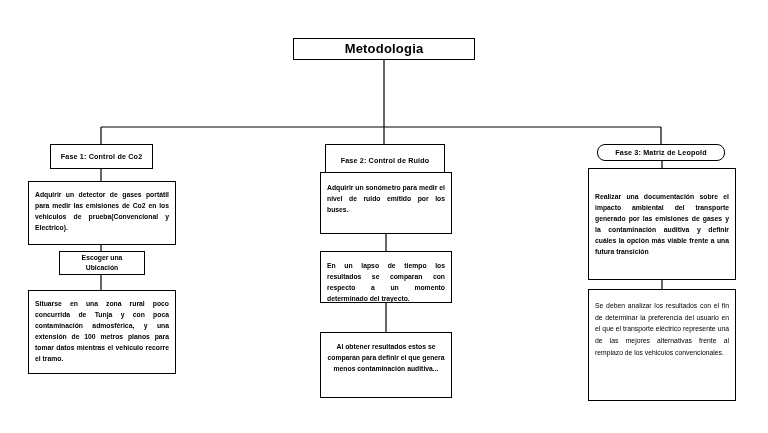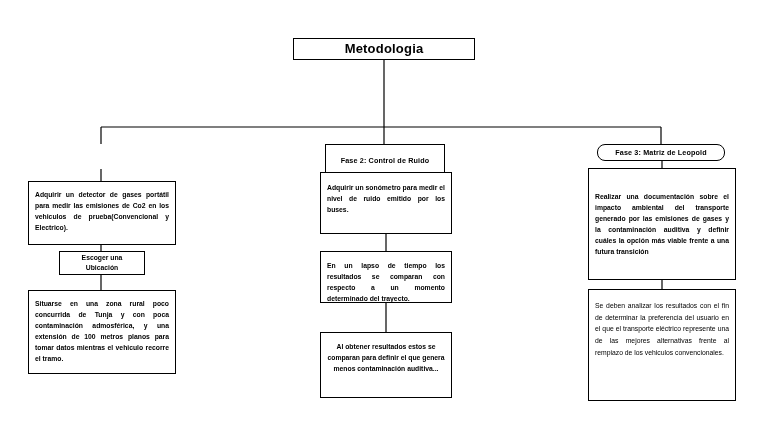--- a/index.html
+++ b/index.html
@@ -176,20 +176,23 @@
     <line x1="386" y1="303" x2="386" y2="332" stroke="#000000" stroke-width="1.2"></line>
 
     <line x1="662" y1="161" x2="662" y2="168" stroke="#000000" stroke-width="1.2"></line>
     <line x1="662" y1="280" x2="662" y2="289" stroke="#000000" stroke-width="1.2"></line>
   </svg>
 
   <div class="node" id="node-root">
     <span class="node-text">Metodologia</span>
   </div>
 
+  <div class="node phase-header" id="node-phase1">
+    <span class="node-text">Fase 1: Control de Co2</span>
+  </div>
   <div class="node phase-header" id="node-phase2">
     <span class="node-text">Fase 2: Control de Ruido</span>
   </div>
   <div class="node phase-header" id="node-phase3">
     <span class="node-text">Fase 3: Matriz de Leopold</span>
   </div>
 
   <div class="node body-box" id="node-c1-b1">
     <span class="node-text">Adquirir un detector de gases portátil para medir las emisiones de Co2 en los vehiculos de prueba(Convencional y Electrico).</span>
   </div>

